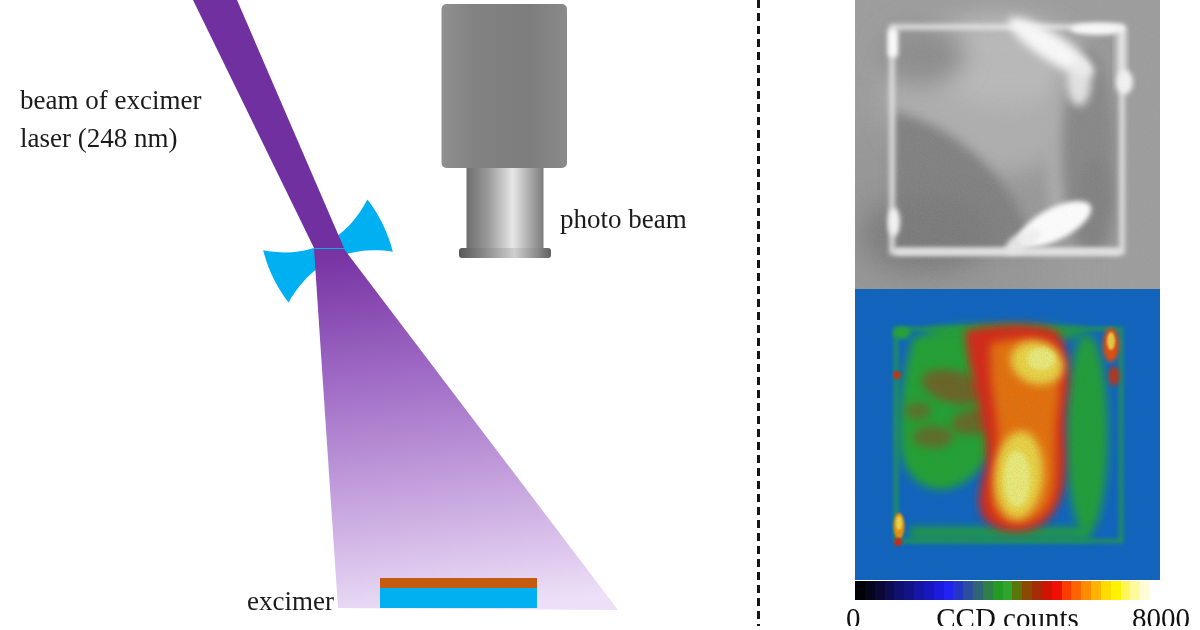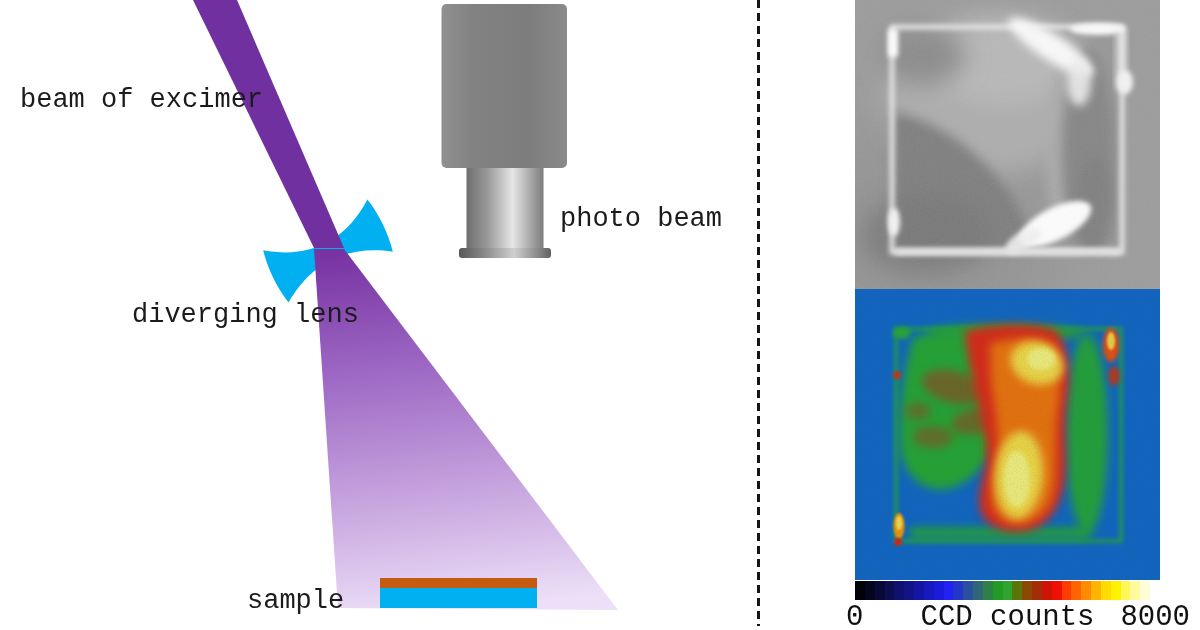--- a/index.html
+++ b/index.html
@@ -1,17 +1,17 @@
 <!DOCTYPE html>
 <html><head>
 <meta charset="utf-8">
 <style>
   html,body{margin:0;padding:0;background:#fff;}
   .stage{position:relative;width:1200px;height:626px;background:#ffffff;overflow:hidden;
-         font-family:Liberation Mono, monospace;color:#1b1b1b;}
+         font-family:Liberation Serif, serif;color:#1b1b1b;}
   .abs{position:absolute;}
   .lbl{position:absolute;font-size:27px;line-height:32px;color:#1b1b1b;white-space:nowrap;}
   .cb-lbl{position:absolute;font-size:29px;line-height:30px;color:#111;}
   #divider{position:absolute;left:757px;top:0;width:3px;height:630px;
            background:repeating-linear-gradient(180deg,#151515 0 8px,transparent 8px 13px);}
   #colorbar{position:absolute;left:855px;top:581px;width:305px;height:19px;background:#888;}
   svg{display:block;}
 </style>
 </head>
 <body>
@@ -58,23 +58,23 @@
 
     <rect x="441.5" y="4" width="125.5" height="164" rx="5" fill="url(#bodyGrad)"></rect>
     <rect x="466.5" y="168" width="77" height="80" fill="url(#barrelGrad)"></rect>
     <rect x="459" y="248" width="92" height="10" rx="3" fill="url(#ringGrad)"></rect>
 
     <rect fill="#c55a11" x="380" y="578" width="157" height="10"></rect>
     <rect fill="#00b0f0" x="380" y="588" width="157" height="20"></rect>
   </svg>
 
   <div class="lbl" style="left:20px;top:84px">beam of excimer</div>
-  <div class="lbl" style="left:132px;top:299px">diverging lens</div>
+  <div class="lbl" style="left:20px;top:122px">laser (248 nm)</div>
   <div class="lbl" style="left:560px;top:203px">photo beam</div>
-  <div class="lbl" style="left:247px;top:585px">sample</div>
+  <div class="lbl" style="left:247px;top:585px">excimer</div>
 
   <div id="divider"></div>
 
   <svg class="abs" style="left:855px;top:0" width="305" height="289" viewBox="0 0 305 289">
     <defs>
       <filter id="gb2" x="-60%" y="-60%" width="220%" height="220%">
           <feGaussianBlur stdDeviation="2.5"></feGaussianBlur>
         </filter>
       <filter id="gb4" x="-60%" y="-60%" width="220%" height="220%">
           <feGaussianBlur stdDeviation="4"></feGaussianBlur>

